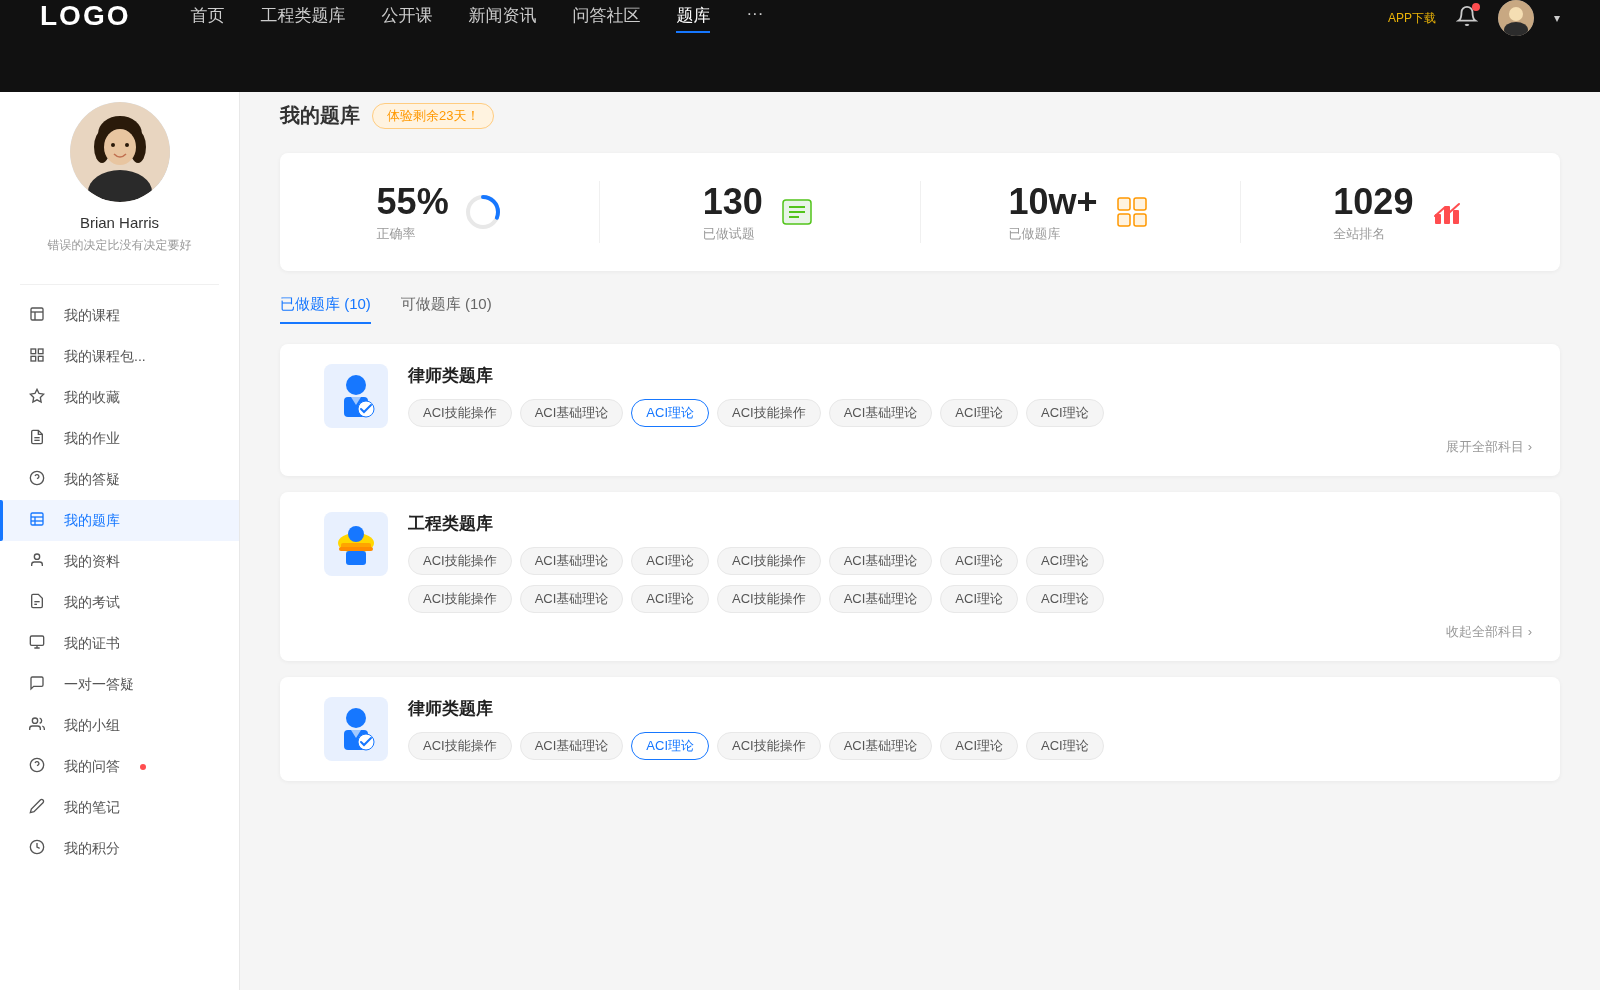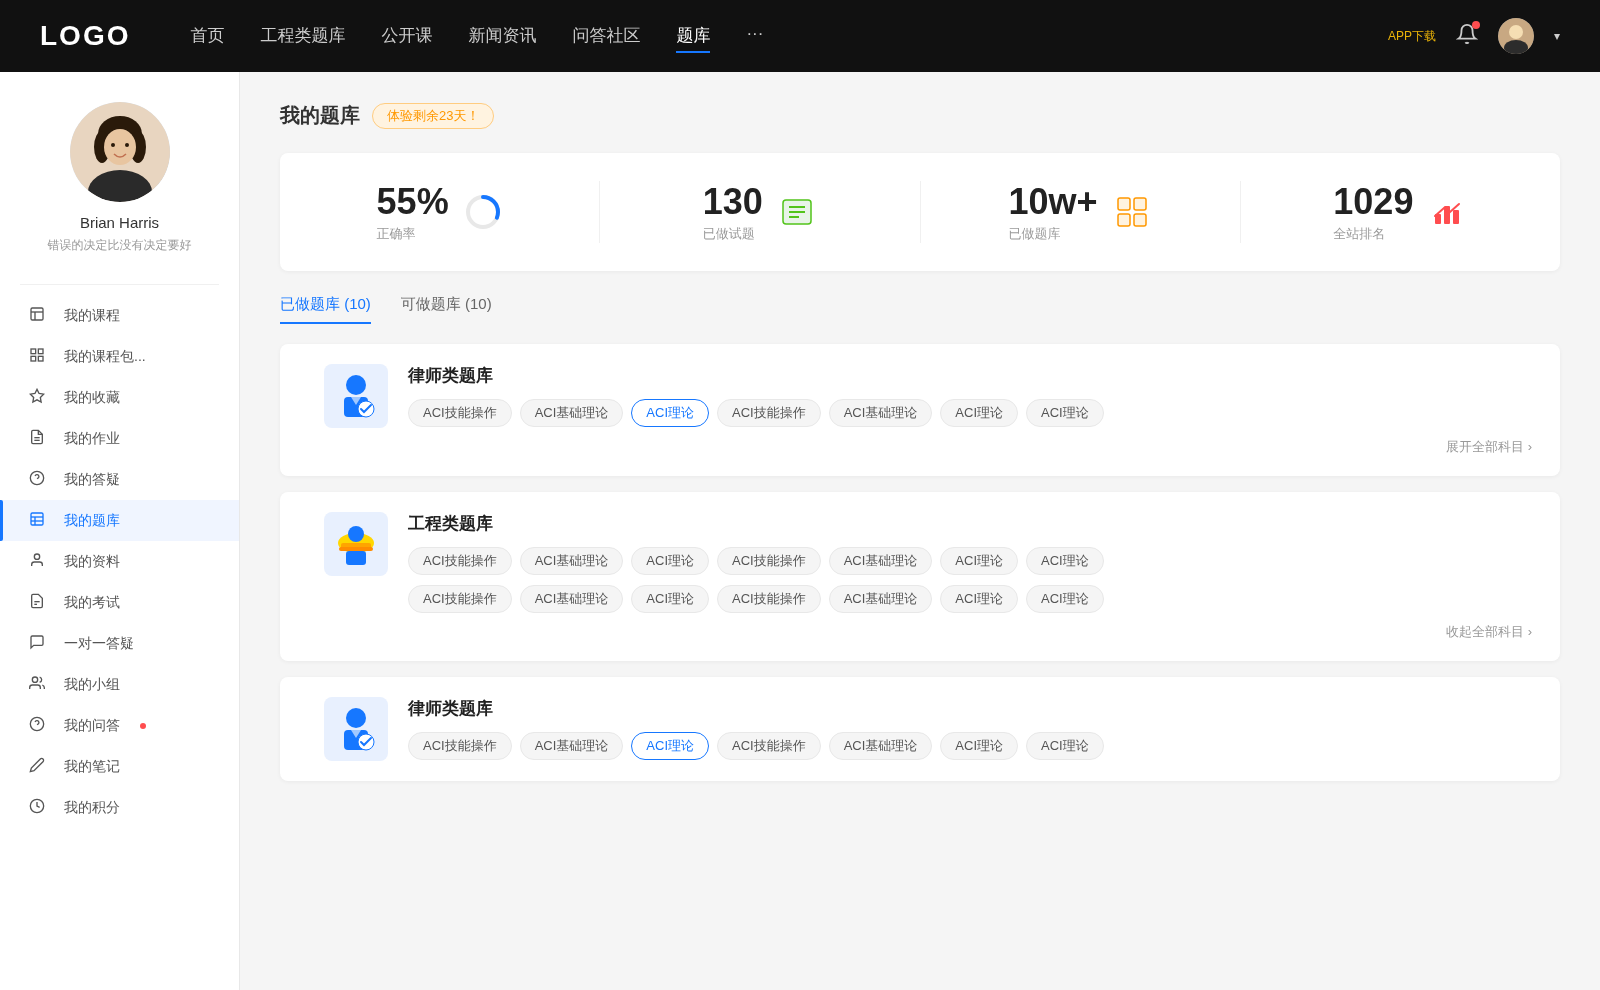--- a/index.html
+++ b/index.html
@@ -1,23 +1,23 @@
 <!DOCTYPE html>
 <html><head>
   <meta charset="utf-8">
   <style>
     * { box-sizing: border-box; margin: 0; padding: 0; }
     body { font-family: 'PingFang SC', 'Microsoft YaHei', sans-serif; background: #f5f5f5; min-height: 990px; }
 
     
     .navbar {
       background: #111;
-      height: 72px;
+      height: 92px;
       display: flex;
-      align-items: center;
+      align-items: flex-start;
       padding: 0 40px;
       color: #fff;
       position: fixed;
       top: 0; left: 0; right: 0;
       z-index: 100;
     }
     .navbar-logo { font-size: 28px; font-weight: bold; color: #fff; margin-right: 60px; letter-spacing: 2px; }
     .navbar-menu { display: flex; gap: 36px; flex: 1; }
     .navbar-menu-item { color: #ccc; font-size: 17px; cursor: pointer; padding: 4px 0; }
     .navbar-menu-item.active { color: #fff; border-bottom: 2px solid #1677ff; }
@@ -280,20 +280,29 @@
               <path d="M14 2H6a2 2 0 0 0-2 2v16a2 2 0 0 0 2 2h12a2 2 0 0 0 2-2V8z"></path>
               <line x1="8" y1="13" x2="16" y2="13"></line>
               <line x1="8" y1="17" x2="12" y2="17"></line>
             </svg>
         </span>
         <span>我的考试</span>
       </li>
       <li class="sidebar-menu-item">
         <span class="sidebar-icon">
           <svg width="16" height="16" viewBox="0 0 24 24" fill="none" stroke="currentColor" stroke-width="2">
+              <rect x="2" y="3" width="20" height="14" rx="2"></rect>
+              <path d="M8 21h8M12 17v4"></path>
+            </svg>
+        </span>
+        <span>我的证书</span>
+      </li>
+      <li class="sidebar-menu-item">
+        <span class="sidebar-icon">
+          <svg width="16" height="16" viewBox="0 0 24 24" fill="none" stroke="currentColor" stroke-width="2">
               <path d="M21 15a2 2 0 0 1-2 2H7l-4 4V5a2 2 0 0 1 2-2h14a2 2 0 0 1 2 2z"></path>
             </svg>
         </span>
         <span>一对一答疑</span>
       </li>
       <li class="sidebar-menu-item">
         <span class="sidebar-icon">
           <svg width="16" height="16" viewBox="0 0 24 24" fill="none" stroke="currentColor" stroke-width="2">
               <path d="M17 21v-2a4 4 0 0 0-4-4H5a4 4 0 0 0-4 4v2"></path>
               <circle cx="9" cy="7" r="4"></circle>

